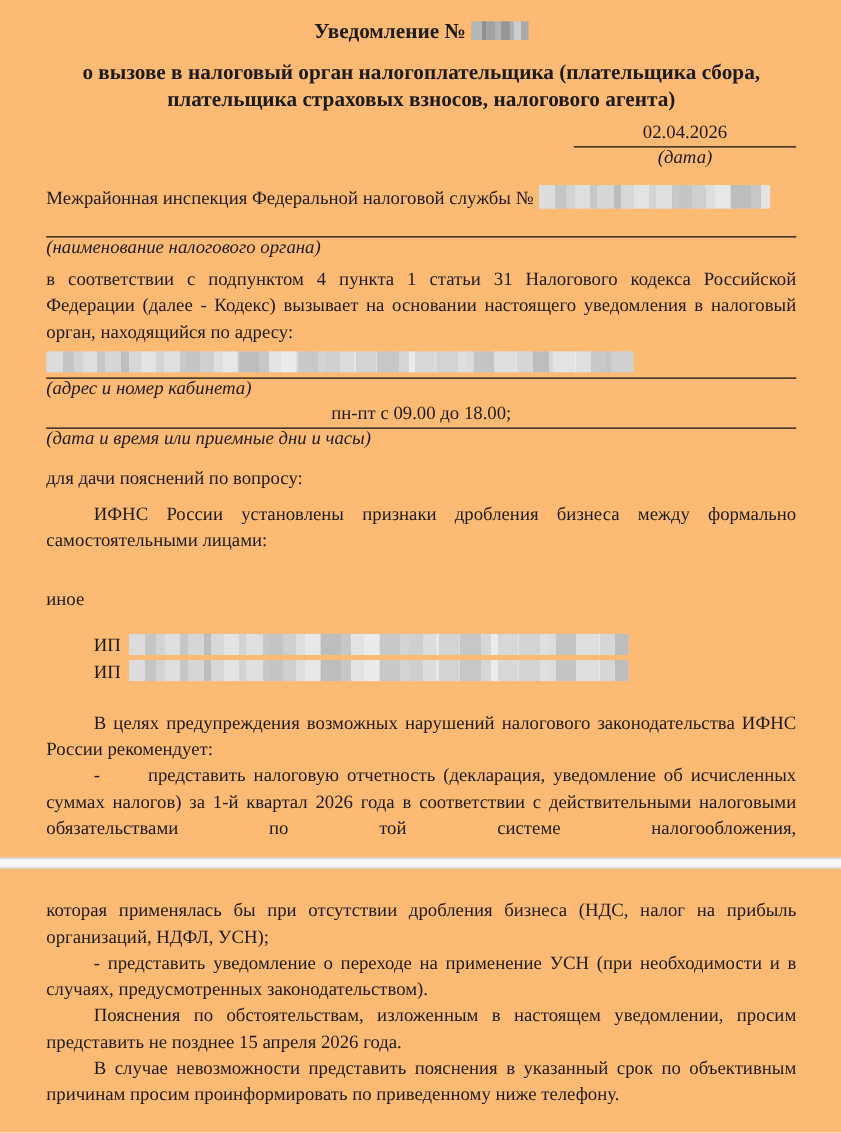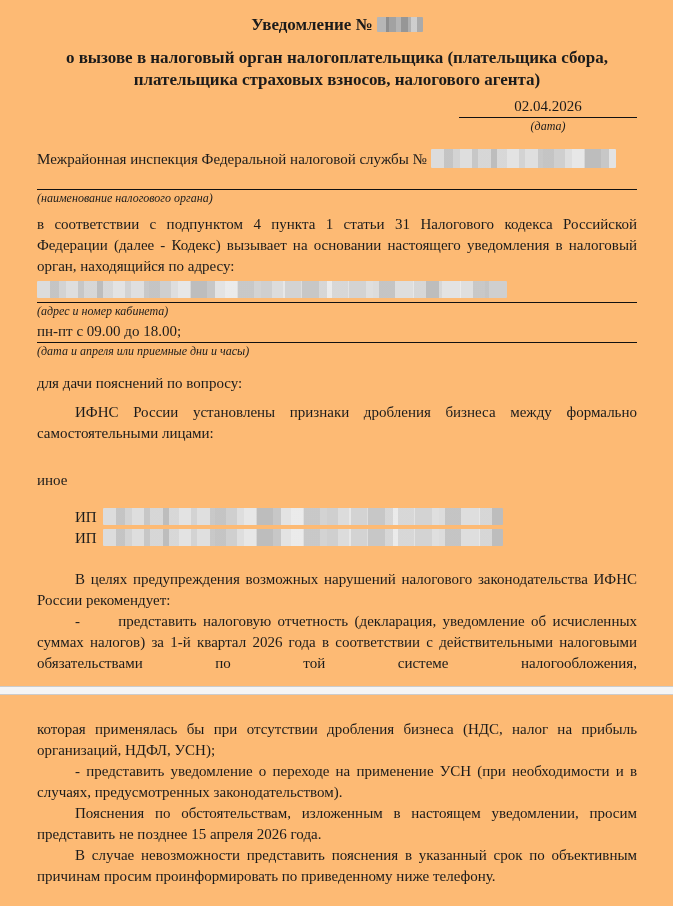--- a/index.html
+++ b/index.html
@@ -7,34 +7,34 @@
   .doc{width:673px;height:906px;overflow:hidden;background:#fdba74;position:relative;}
   .page{padding:0 36px 0 37px;}
   .page1{padding-top:10px;}
   .page2{padding-top:24px;}
 
   .title{margin:0;margin-top:4px;font-size:17px;line-height:21px;font-weight:bold;text-align:center;}
   .subtitle{margin:0;margin-top:12px;font-size:17px;line-height:22px;font-weight:bold;text-align:center;}
 
   .date-block{margin-top:6px;margin-left:auto;width:178px;text-align:center;}
   .date-value{font-size:15px;line-height:19px;border-bottom:1.5px solid #111;padding-bottom:1px;}
-  .caption{font-size:12px;line-height:16px;font-style:italic;color:#1b1b1b;}
+  .caption{font-size:15px;line-height:16px;font-style:italic;color:#1b1b1b;}
 
   .field{margin-top:0;}
   .authority{margin-top:14px;}
   .field-line{font-size:15px;line-height:22px;border-bottom:1.5px solid #111;padding-bottom:19px;}
 
   .para{margin:0;font-size:15px;line-height:21px;text-align:justify;}
   .para.intro{margin-top:8px;}
   .indent{text-indent:38px;}
   .force-justify{text-align-last:justify;}
 
   .address-field{margin-top:4px;}
   .address-line{border-bottom:1.5px solid #111;padding-bottom:4px;line-height:17px;}
-  .hours-line{font-size:15px;line-height:20px;text-align:left;border-bottom:1.5px solid #111;padding-bottom:1px;margin-top:2px;}
+  .hours-line{font-size:15px;line-height:20px;text-align:center;border-bottom:1.5px solid #111;padding-bottom:1px;margin-top:2px;}
 
   .purpose{margin-top:14px;}
   .other{margin-top:26px;}
   .findings{margin-top:8px;}
 
   .ip-row{margin-top:0;padding-left:38px;font-size:15px;line-height:21px;white-space:nowrap;}
   .ip-row.first{margin-top:16px;}
   .recommend{margin-top:20px;}
 
   .redact{display:inline-block;border-radius:1px;
@@ -86,21 +86,21 @@
 
     <div class="field address-field">
       <div class="address-line">
         <span class="redact redact-address"></span>
       </div>
       <div class="caption">(адрес и номер кабинета)</div>
     </div>
 
     <div class="field">
       <div class="hours-line">пн-пт с 09.00 до 18.00;</div>
-      <div class="caption">(дата и апреля или приемные дни и часы)</div>
+      <div class="caption">(дата и время или приемные дни и часы)</div>
     </div>
 
     <p class="para purpose">для дачи пояснений по вопросу:</p>
 
     <p class="para indent findings">ИФНС России установлены признаки дробления бизнеса между формально самостоятельными лицами:</p>
 
     <p class="para other">иное</p>
 
     <div class="ip-row first">
       <span>ИП</span><span class="redact redact-ip"></span>

